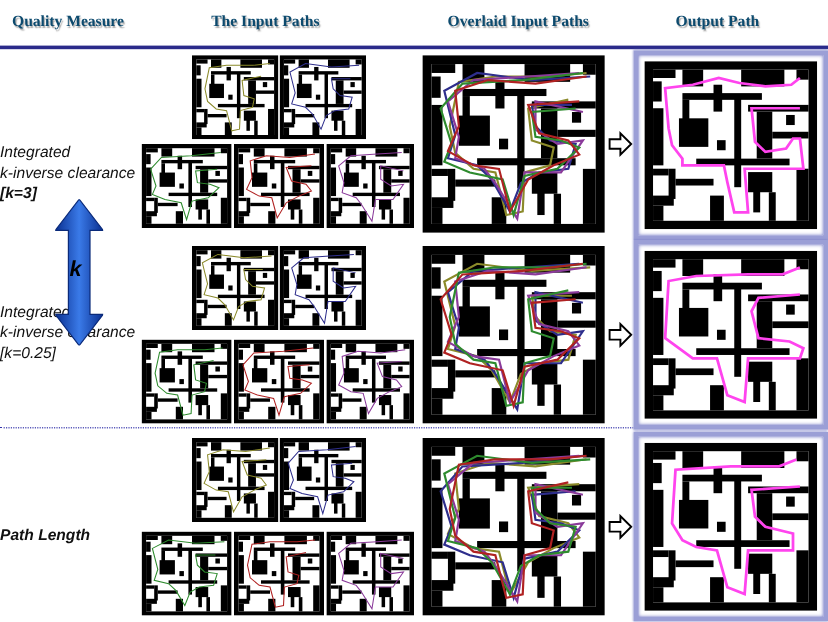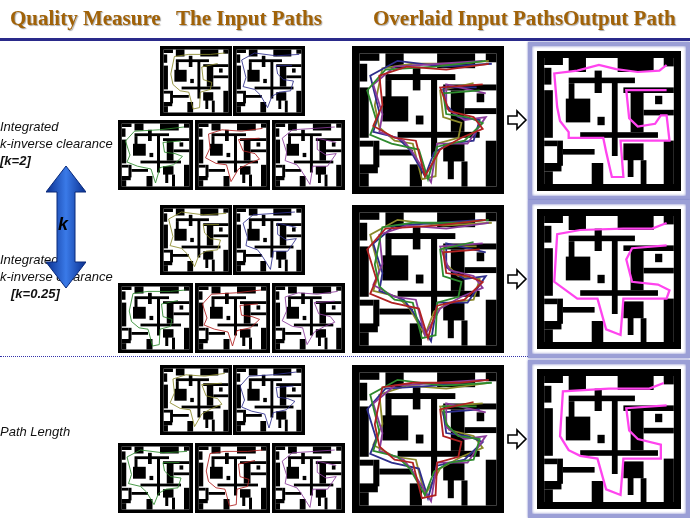--- a/index.html
+++ b/index.html
@@ -1,17 +1,17 @@
 <!DOCTYPE html>
 <html><head>
 <meta charset="utf-8">
 <style>
   html,body{margin:0;padding:0;background:#fff;}
   body{width:690px;height:518px;position:relative;overflow:hidden;font-family:"Liberation Sans",sans-serif;}
-  .hdr{position:absolute;top:0;height:36px;line-height:36px;font-family:"Liberation Serif",serif;font-weight:bold;font-size:21px;color:#a16207;text-shadow:1px 1px 1px #aaa;white-space:nowrap;}
+  .hdr{position:absolute;top:0;height:36px;line-height:36px;font-family:"Liberation Serif",serif;font-weight:bold;font-size:13px;color:#0c4a6e;text-shadow:1px 1px 1px #aaa;white-space:nowrap;}
   .hrule{position:absolute;left:0;top:38px;width:690px;height:3px;border-top:2px solid #2a2a8a;border-bottom:1px solid #2a2a8a;box-sizing:border-box;}
   .dotline{position:absolute;left:0;top:356px;width:690px;border-top:1px dotted #3333aa;}
   .lbl{position:absolute;text-align:left;font-style:italic;font-size:13px;color:#111;line-height:17px;}
   .maze{position:absolute;}
   .maze svg{display:block;width:100%;height:100%;}
   .outframe{position:absolute;border:4px solid #9b9fd6;box-shadow:0 0 3px #7277c4 inset,0 0 2px #7277c4;background:#fff;}
   .arrowr{position:absolute;width:22px;height:22px;}
   .karrow{position:absolute;left:46px;top:166px;width:40px;height:122px;}
 </style>
 </head>
@@ -63,28 +63,28 @@
 
 <div class="hdr" style="left:10px;">Quality Measure</div>
 <div class="hdr" style="left:176px;text-align:center;">The Input Paths</div>
 <div class="hdr" style="left:356px;margin-left:17px;">Overlaid Input Paths</div>
 <div class="hdr" style="left:563px;">Output Path</div>
 <div class="hrule"></div>
 
 <div class="lbl" style="left:0;top:118px;width:150px;">
   <div>Integrated</div>
   <div>k-inverse clearance</div>
-  <div style="font-weight:bold;">[k=2]</div>
+  <div style="font-weight:bold;">[k=3]</div>
 </div>
 <div class="lbl" style="left:0;top:251px;width:150px;">
   <div>Integrated</div>
   <div>k-inverse clearance</div>
-  <div style="font-weight:bold;padding-left:11px;">[k=0.25]</div>
-</div>
-<div class="lbl" style="left:0;top:423px;width:130px;">
+  <div style="font-weight:normal;">[k=0.25]</div>
+</div>
+<div class="lbl" style="left:0;top:437px;width:130px;font-weight:bold;">
   <div>Path Length</div>
 </div>
 
 <div class="karrow">
   <svg viewBox="0 0 40 122" width="40" height="122">
     <defs>
         <linearGradient id="kg" x1="0" x2="1">
           <stop offset="0" stop-color="#0a2f8f"></stop>
           <stop offset="0.5" stop-color="#3a7ae8"></stop>
           <stop offset="1" stop-color="#0a2f8f"></stop>

